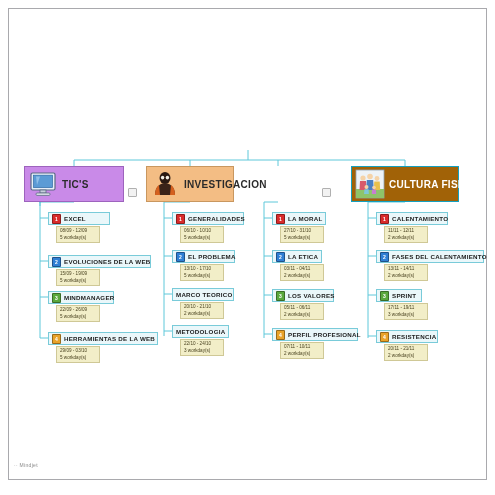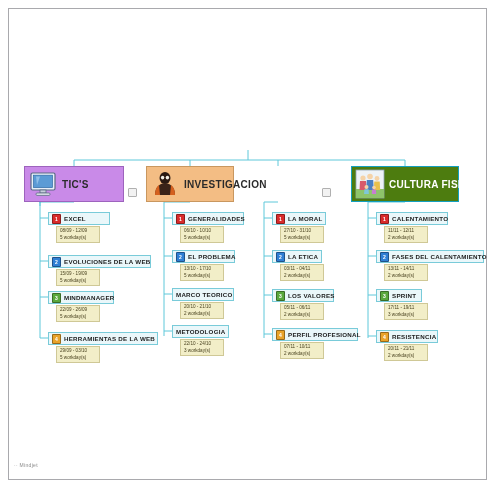--- a/index.html
+++ b/index.html
@@ -84,21 +84,21 @@
   .branch .b-label {
     font-size: 10px;
     font-weight: bold;
     color: #2b2b2b;
     letter-spacing: .3px;
     white-space: nowrap;
   }
   .branch.b-tics      { left: 24px;  top: 166px; width: 100px; background:#c98ae8; border:1px solid #9d63bd; }
   .branch.b-inv       { left: 146px; top: 166px; width: 88px;  background:#f3bd84; border:1px solid #c9975f; }
   .branch.b-moral     { left: 238px; top: 166px; width: 80px;  background:#bdbdbd; border:1px solid #949494; }
-  .branch.b-cultura   { left: 351px; top: 166px; width: 108px; background:#4d7c0f; border:1px solid #14a0bf; }
+  .branch.b-cultura   { left: 351px; top: 166px; width: 108px; background:#a16207; border:1px solid #14a0bf; }
   .branch.b-moral .b-label { color:#3a3a3a; }
   .branch.b-cultura .b-label { color:#ffffff; }
   .branch.b-tics .b-label { color:#2b2b2b; }
 
   
   .collapse-dot {
     position: absolute;
     width: 7px;
     height: 7px;
     background: #f2f2f2;

